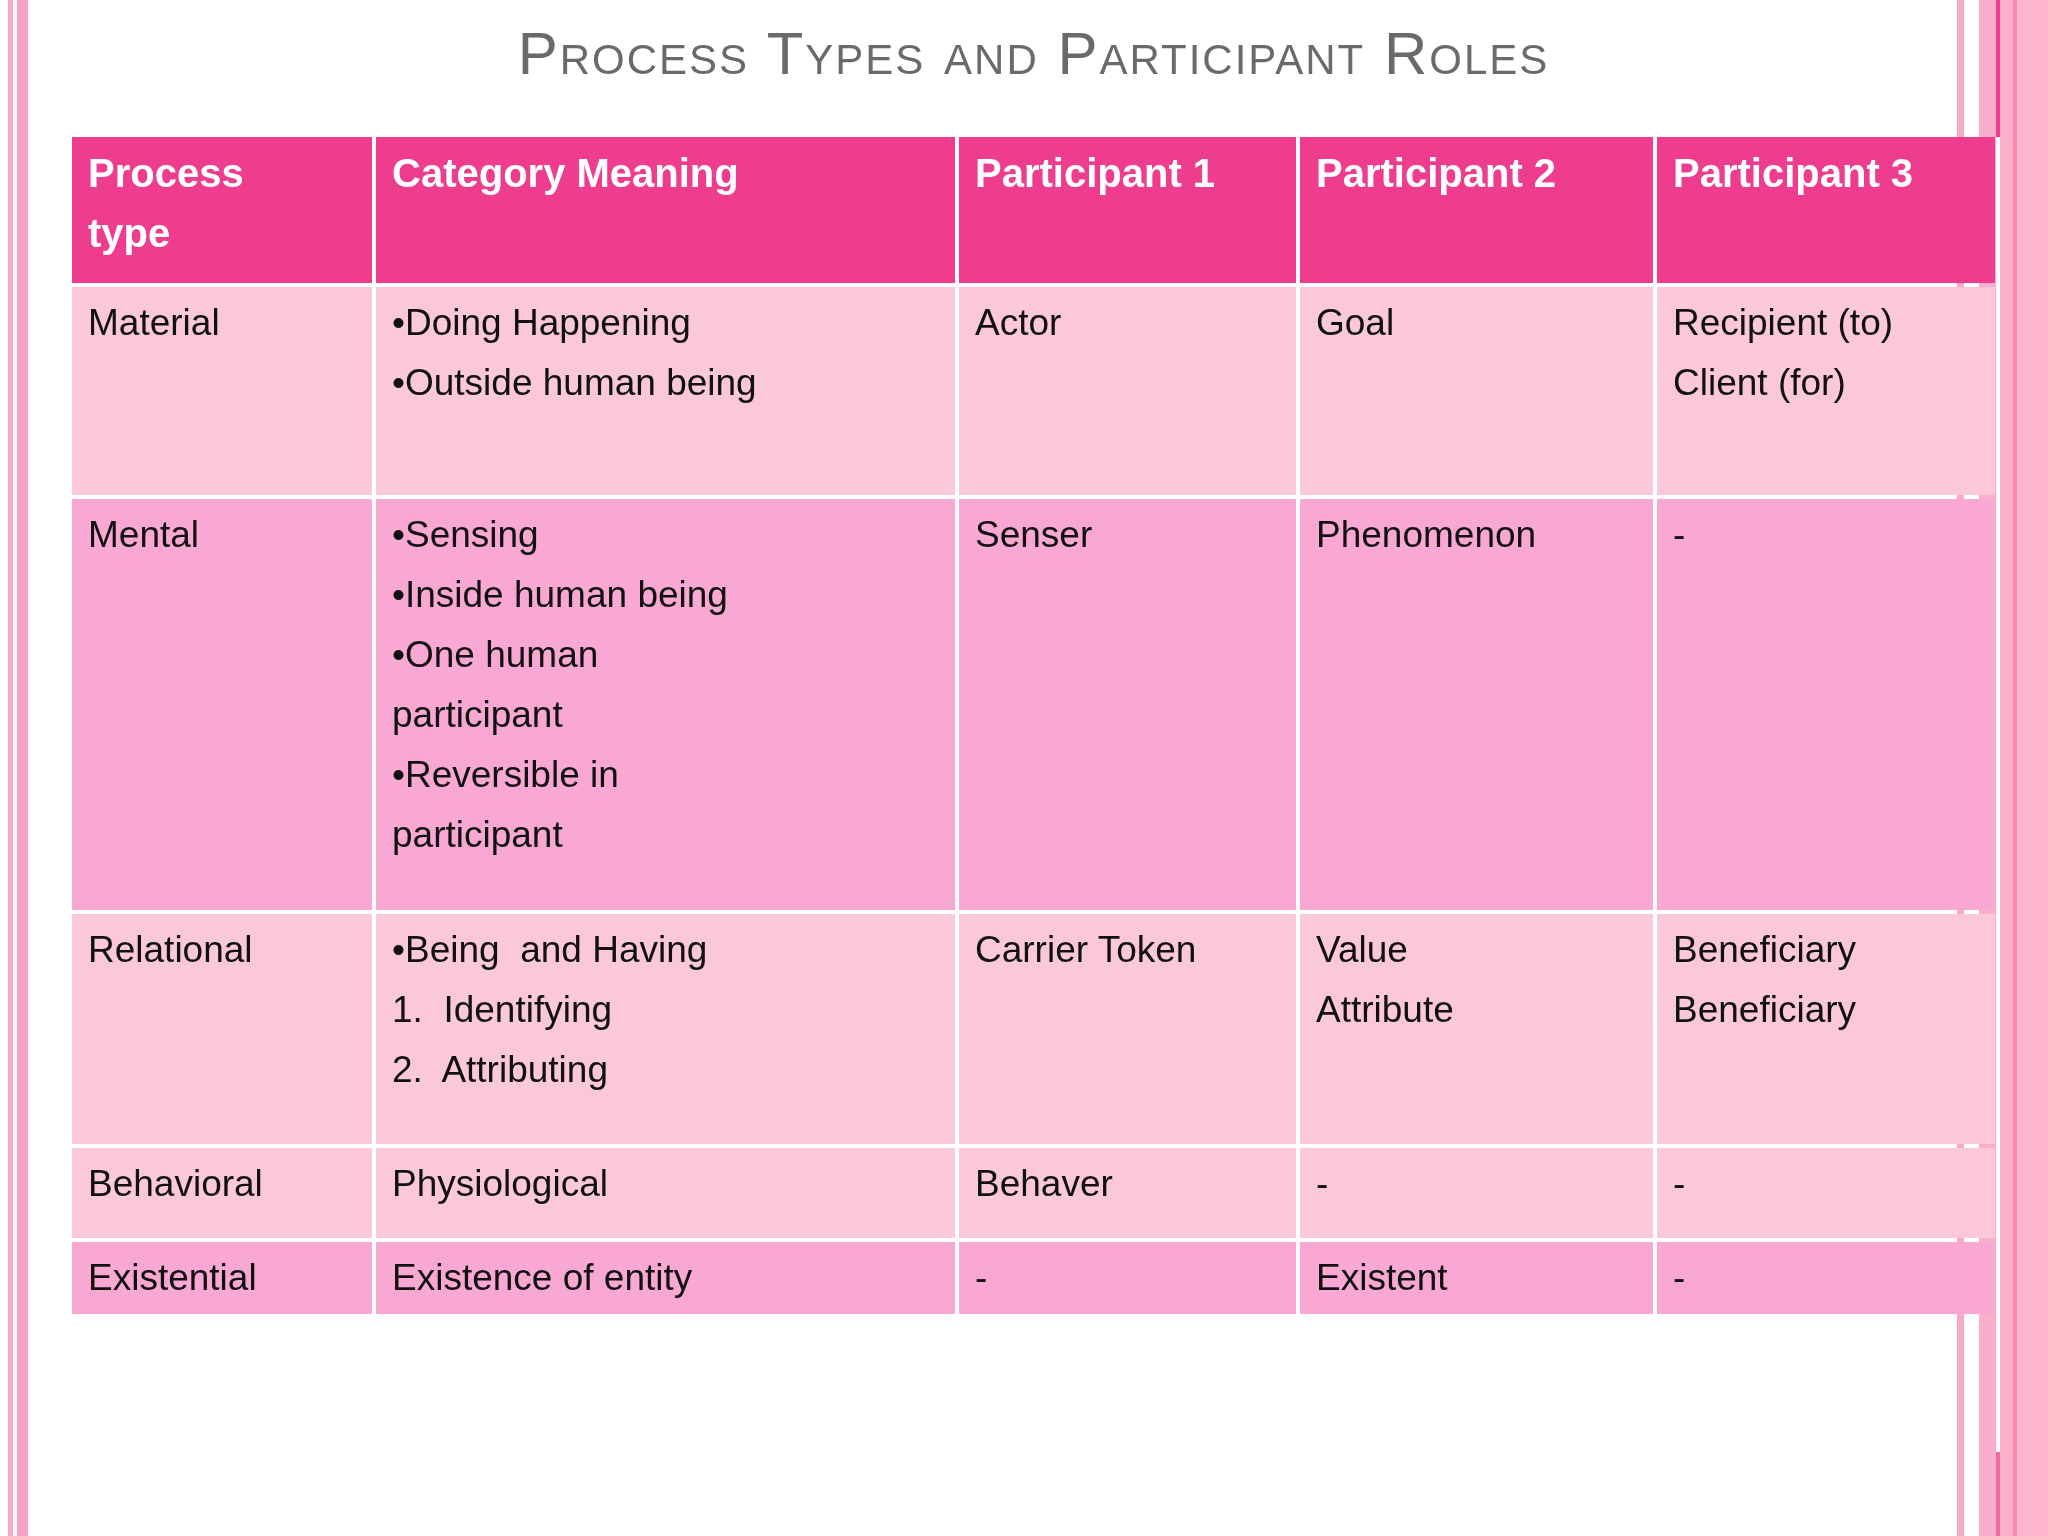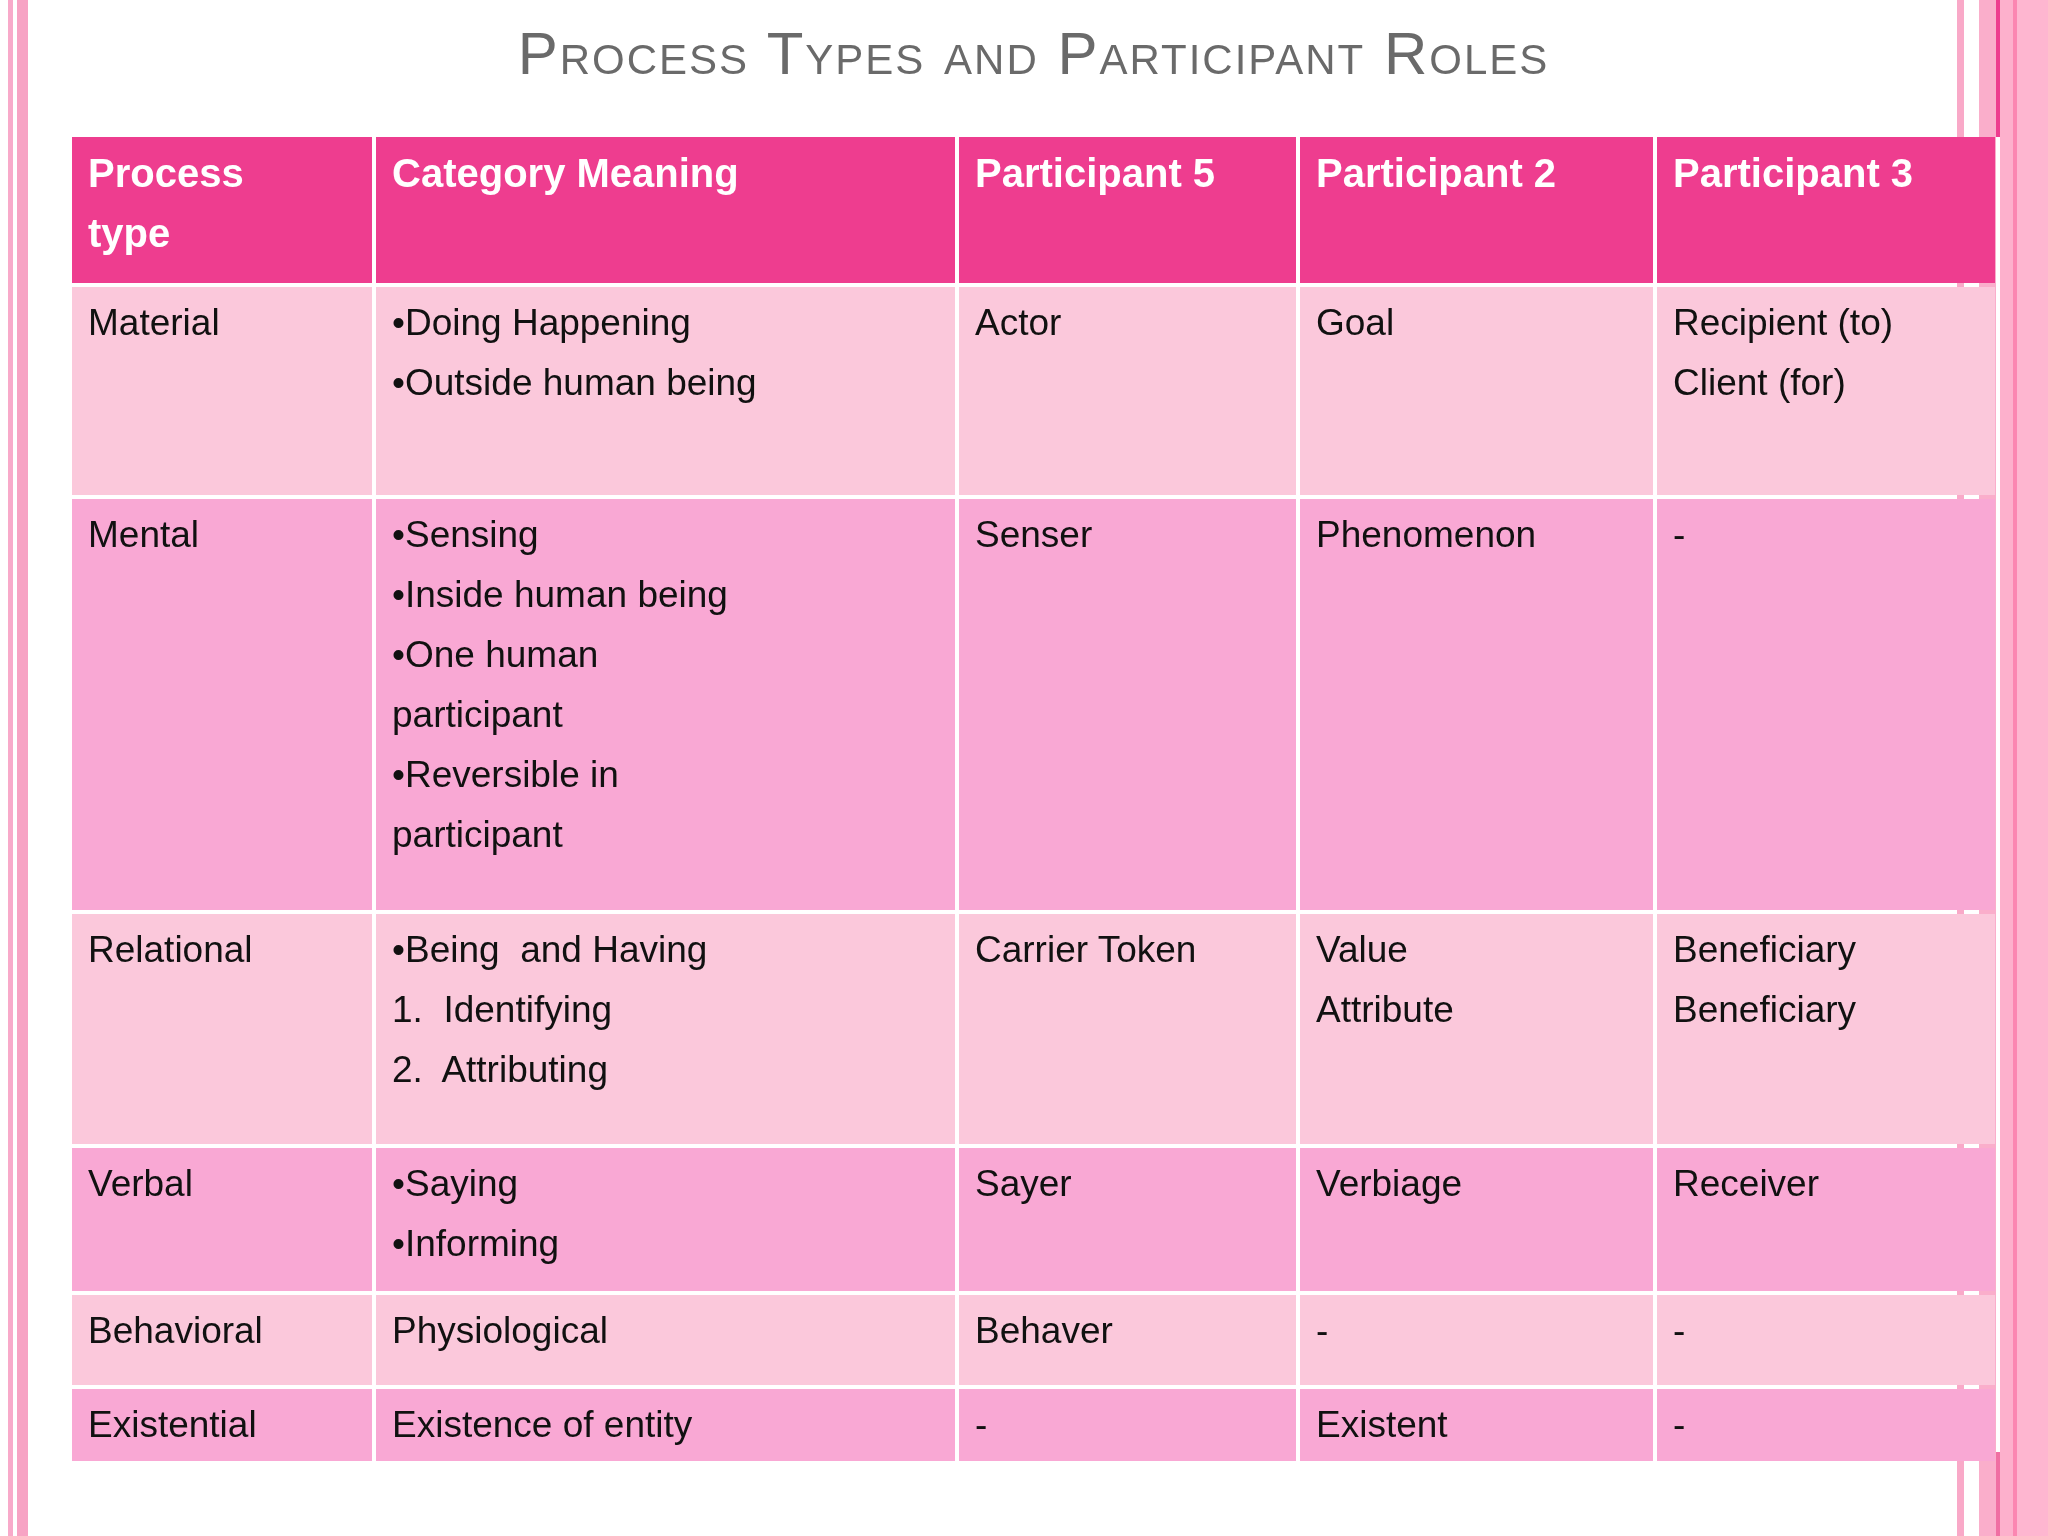--- a/index.html
+++ b/index.html
@@ -70,21 +70,21 @@
         <col style="width:579px">
         <col style="width:337px">
         <col style="width:353px">
         <col style="width:338px">
     </colgroup>
     <thead>
       <tr style="height:146px">
         <th>Process
 type</th>
         <th>Category Meaning</th>
-        <th>Participant 5</th>
+        <th>Participant 1</th>
         <th>Participant 2</th>
         <th>Participant 3</th>
       </tr>
     </thead>
     <tbody>
       <tr class="shade-a" style="height:208px">
         <td>Material</td>
         <td>•Doing Happening
 •Outside human being</td>
         <td>Actor</td>
@@ -108,28 +108,20 @@
         <td>Relational</td>
         <td>•Being  and Having
 1.  Identifying
 2.  Attributing</td>
         <td class="mid">Carrier Token</td>
         <td class="mid">Value
 Attribute</td>
         <td class="mid">Beneficiary
 Beneficiary</td>
       </tr>
-      <tr class="shade-b" style="height:143px">
-        <td>Verbal</td>
-        <td>•Saying
-•Informing</td>
-        <td>Sayer</td>
-        <td>Verbiage</td>
-        <td>Receiver</td>
-      </tr>
       <tr class="shade-a" style="height:90px">
         <td>Behavioral</td>
         <td>Physiological</td>
         <td>Behaver</td>
         <td>-</td>
         <td>-</td>
       </tr>
       <tr class="shade-b" style="height:56px">
         <td>Existential</td>
         <td>Existence of entity</td>

